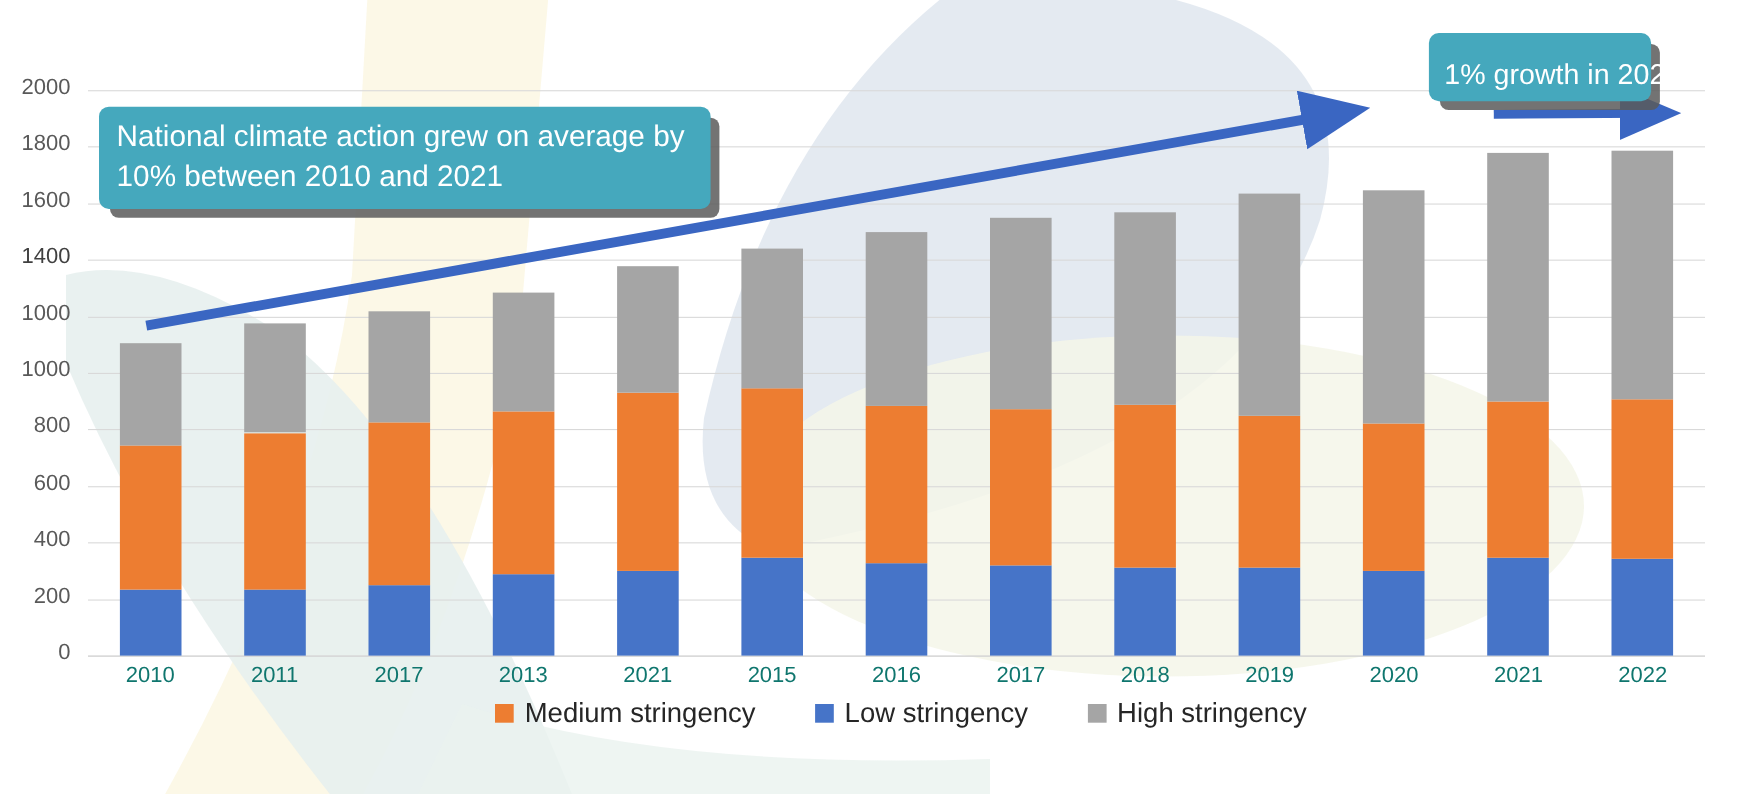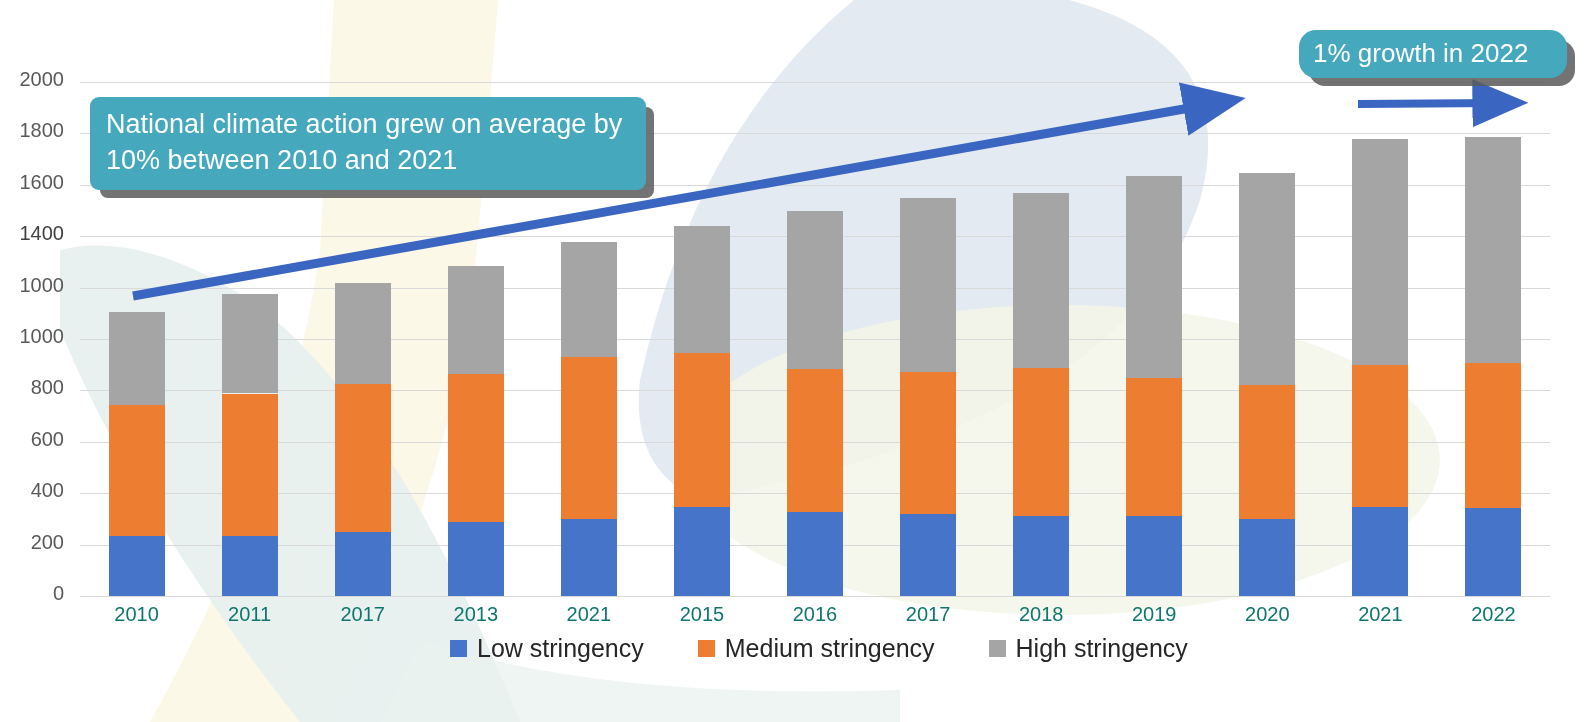--- a/index.html
+++ b/index.html
@@ -53,21 +53,21 @@
     background:#45A8BD;
     border-radius:9px;
     color:#ffffff;
     box-shadow:9px 9px 0 -1px rgba(90,90,90,0.85);
     padding:10px 16px 12px 16px;
     box-sizing:border-box;
   }
   .callout-text{font-size:27px;line-height:1.32;color:#ffffff;white-space:pre-line;}
 
   #callout-growth{left:90px;top:97px;width:556px;}
-  #callout-2022{left:1299px;top:30px;width:268px;padding:6px 14px 8px 14px;border-radius:17px;}
+  #callout-2022{left:1299px;top:30px;width:202px;padding:20px 14px 8px 14px;}
   #callout-2022 .callout-text{font-size:26px;white-space:nowrap;}
 
   
   #arrows{position:absolute;inset:0;width:1592px;height:722px;pointer-events:none;}
 </style>
 </head>
 <body>
 
 <svg id="bg" viewBox="0 0 1592 722" xmlns="http://www.w3.org/2000/svg">
   <path d="M335 -20 L500 -20 L470 330 Q420 560 330 722 L150 722 Q290 470 320 250 Z" fill="#FCF8E6" opacity="0.95"></path>
@@ -205,24 +205,24 @@
   <div class="callout-text">National climate action grew on average by
 10% between 2010 and 2021</div>
 </div>
 
 <div class="callout" id="callout-2022">
   <div class="callout-text">1% growth in 2022</div>
 </div>
 
 <div id="legend">
     <div class="legend-item">
+      <span class="legend-swatch" style="background: rgb(237, 125, 49);"></span>
+      <span class="legend-label">Medium stringency</span>
+    </div>
+    <div class="legend-item">
       <span class="legend-swatch" style="background: rgb(70, 116, 200);"></span>
       <span class="legend-label">Low stringency</span>
-    </div>
-    <div class="legend-item">
-      <span class="legend-swatch" style="background: rgb(237, 125, 49);"></span>
-      <span class="legend-label">Medium stringency</span>
     </div>
     <div class="legend-item">
       <span class="legend-swatch" style="background: rgb(165, 165, 165);"></span>
       <span class="legend-label">High stringency</span>
     </div>
   </div>
 
 </body></html>

